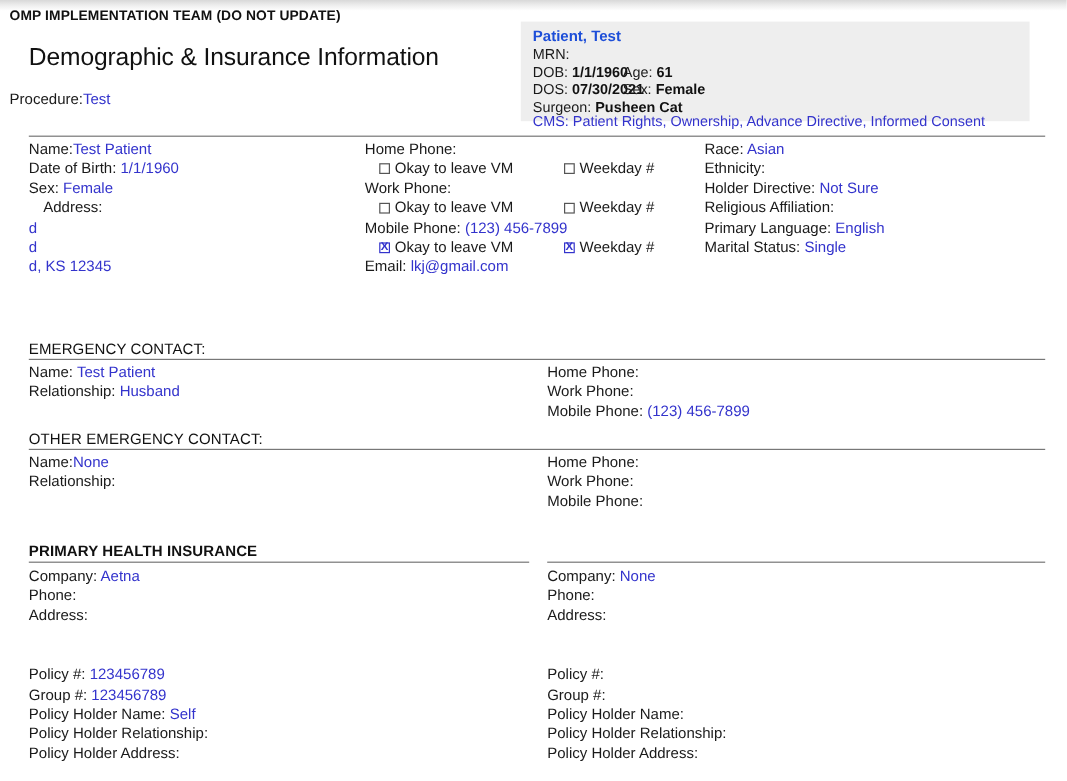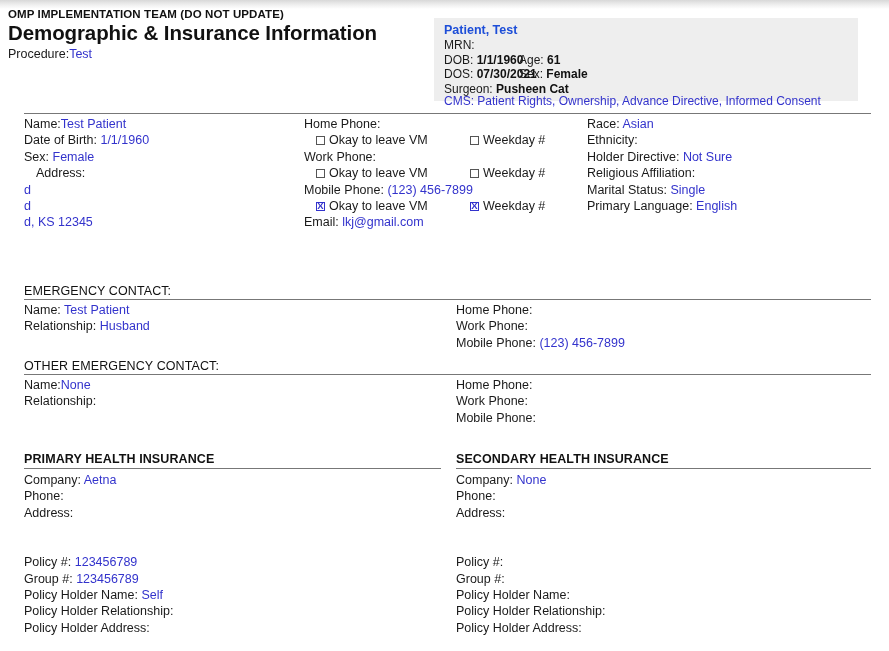--- a/index.html
+++ b/index.html
@@ -48,23 +48,23 @@
   }
   .kicker {
     font-size: 11.5px;
     font-weight: bold;
     letter-spacing: 0.1px;
     color: #111;
     margin: 0 0 1px 0;
   }
   .doc-title {
     font-size: 20.5px;
-    font-weight: bold;
+    font-weight: normal;
     color: #111;
-    margin: 0;
+    margin: 16px;
     line-height: 1.15;
     letter-spacing: -0.1px;
   }
   .procedure-line {
     font-size: 12.5px;
     margin-top: 2px;
     color: #1a1a1a;
   }
   .val { color: #3333cc; }
 
@@ -244,22 +244,22 @@
             <span class="second"><span class="box checked"></span><span>Weekday #</span></span>
           </div>
           <div class="line"><span>Email:</span> <span class="val">lkj@gmail.com</span></div>
         </div>
 
         <div class="col col-c">
           <div class="line"><span>Race:</span> <span class="val">Asian</span></div>
           <div class="line"><span>Ethnicity:</span> <span class="val"></span></div>
           <div class="line"><span>Holder Directive:</span> <span class="val">Not Sure</span></div>
           <div class="line"><span>Religious Affiliation:</span> <span class="val"></span></div>
+          <div class="line"><span>Primary Language:</span> <span class="val">English</span></div>
           <div class="line"><span>Marital Status:</span> <span class="val">Single</span></div>
-          <div class="line"><span>Primary Language:</span> <span class="val">English</span></div>
         </div>
 
       </div>
     </div>
 
     <div class="section" style="margin-top:46px;">
       <div class="sec-head plain">EMERGENCY CONTACT:</div>
       <div class="rule-full"></div>
 
       <div class="cols" style="height:52px; margin-top:2px;">
@@ -288,21 +288,20 @@
           <div class="line"><span>Home Phone:</span> <span class="val"></span></div>
           <div class="line"><span>Work Phone:</span> <span class="val"></span></div>
           <div class="line"><span>Mobile Phone:</span> <span class="val"></span></div>
         </div>
       </div>
     </div>
 
     <div class="section" style="margin-top:22px;">
       <div class="cols" style="height:16px;">
         <div class="col col-a sec-head" style="padding-left:0;">PRIMARY HEALTH INSURANCE</div>
-        <div class="col col-r sec-head" style="padding-left:0;">SECONDARY HEALTH INSURANCE</div>
       </div>
       <div class="rule-half-wrap">
         <div class="rl left"></div>
         <div class="rl right"></div>
       </div>
 
       <div class="cols" style="height:200px; margin-top:2px;">
 
         <div class="col col-a">
           <div class="line"><span>Company:</span> <span class="val">Aetna</span></div>

